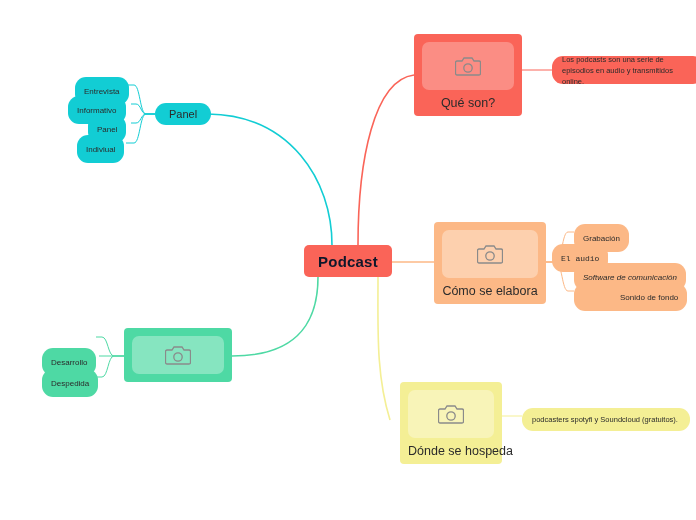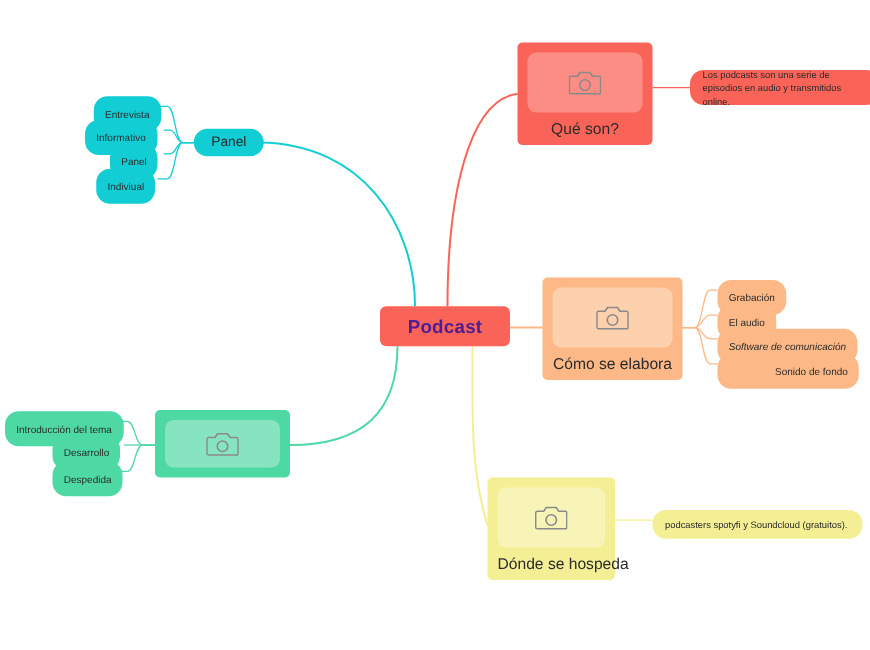--- a/index.html
+++ b/index.html
@@ -31,27 +31,27 @@
     display: flex;
     align-items: center;
     justify-content: center;
     text-align: center;
     color: #2b2b2b;
   }
   
   .root {
     left: 304px;
     top: 245px;
-    width: 104px;
+    width: 88px;
     height: 32px;
     background: #fa6458;
     border-radius: 5px;
     font-size: 15px;
     font-weight: bold;
-    color: #4c1d95;
+    color: #0f172a;
     letter-spacing: .2px;
   }
   
   .card {
     flex-direction: column;
     justify-content: flex-start;
     border-radius: 4px;
     padding: 8px 8px 0 8px;
     text-align: center;
   }
@@ -82,21 +82,21 @@
   }
   .n-quesson .thumb { background: #fb8d84; }
   
   .n-como {
     left: 434px; top: 222px; width: 112px; height: 82px;
     background: #fcb886;
   }
   .n-como .thumb { background: #fdd0ae; }
   
   .n-donde {
-    left: 390px; top: 382px; width: 102px; height: 82px;
+    left: 400px; top: 382px; width: 102px; height: 82px;
     background: #f4ef95;
   }
   .n-donde .thumb { background: #f8f4b8; }
   
   .n-green {
     left: 124px; top: 328px; width: 108px; height: 54px;
     background: #4ed9a4;
     padding: 8px;
   }
   .n-green .thumb { background: #86e5c0; }
@@ -203,21 +203,21 @@
       <svg class="cam" viewBox="0 0 26 21">
         <path d="M2 5h5l2-3h8l2 3h5a1.5 1.5 0 0 1 1.5 1.5v11A1.5 1.5 0 0 1 24 19H2a1.5 1.5 0 0 1-1.5-1.5v-11A1.5 1.5 0 0 1 2 5z" fill="none" stroke="#8a8a8a" stroke-width="1.3"></path>
         <circle cx="13" cy="12" r="4.2" fill="none" stroke="#8a8a8a" stroke-width="1.3"></circle>
       </svg>
     </div>
     <div class="caption">Cómo se elabora</div>
   </div>
   <div class="node pill orange" style="left:574px; top:224px;">
     <span>Grabación</span>
   </div>
-  <div class="node pill orange" style="left:574px; top:244px;">
+  <div class="node pill orange" style="left:552px; top:244px;font-family:Liberation Mono, monospace;">
     <span>El audio</span>
   </div>
   <div class="node pill orange" style="left:574px; top:263px;font-style:italic;">
     <span>Software de comunicación</span>
   </div>
   <div class="node pill orange" style="left:574px; top:283px;padding-left:46px;">
     <span>Sonido de fondo</span>
   </div>
 
   <div class="node card n-donde">
@@ -234,23 +234,20 @@
   </div>
 
   <div class="node card n-green">
     <div class="thumb">
       <svg class="cam" viewBox="0 0 26 21">
         <path d="M2 5h5l2-3h8l2 3h5a1.5 1.5 0 0 1 1.5 1.5v11A1.5 1.5 0 0 1 24 19H2a1.5 1.5 0 0 1-1.5-1.5v-11A1.5 1.5 0 0 1 2 5z" fill="none" stroke="#8a8a8a" stroke-width="1.3"></path>
         <circle cx="13" cy="12" r="4.2" fill="none" stroke="#8a8a8a" stroke-width="1.3"></circle>
       </svg>
     </div>
   </div>
-  <div class="node pill green" style="left:4px; top:329px;">
-    <span>Introducción del tema</span>
-  </div>
   <div class="node pill green" style="left:42px; top:348px;">
     <span>Desarrollo</span>
   </div>
   <div class="node pill green" style="left:42px; top:369px;">
     <span>Despedida</span>
   </div>
 
 </div>
 
 </body></html>

